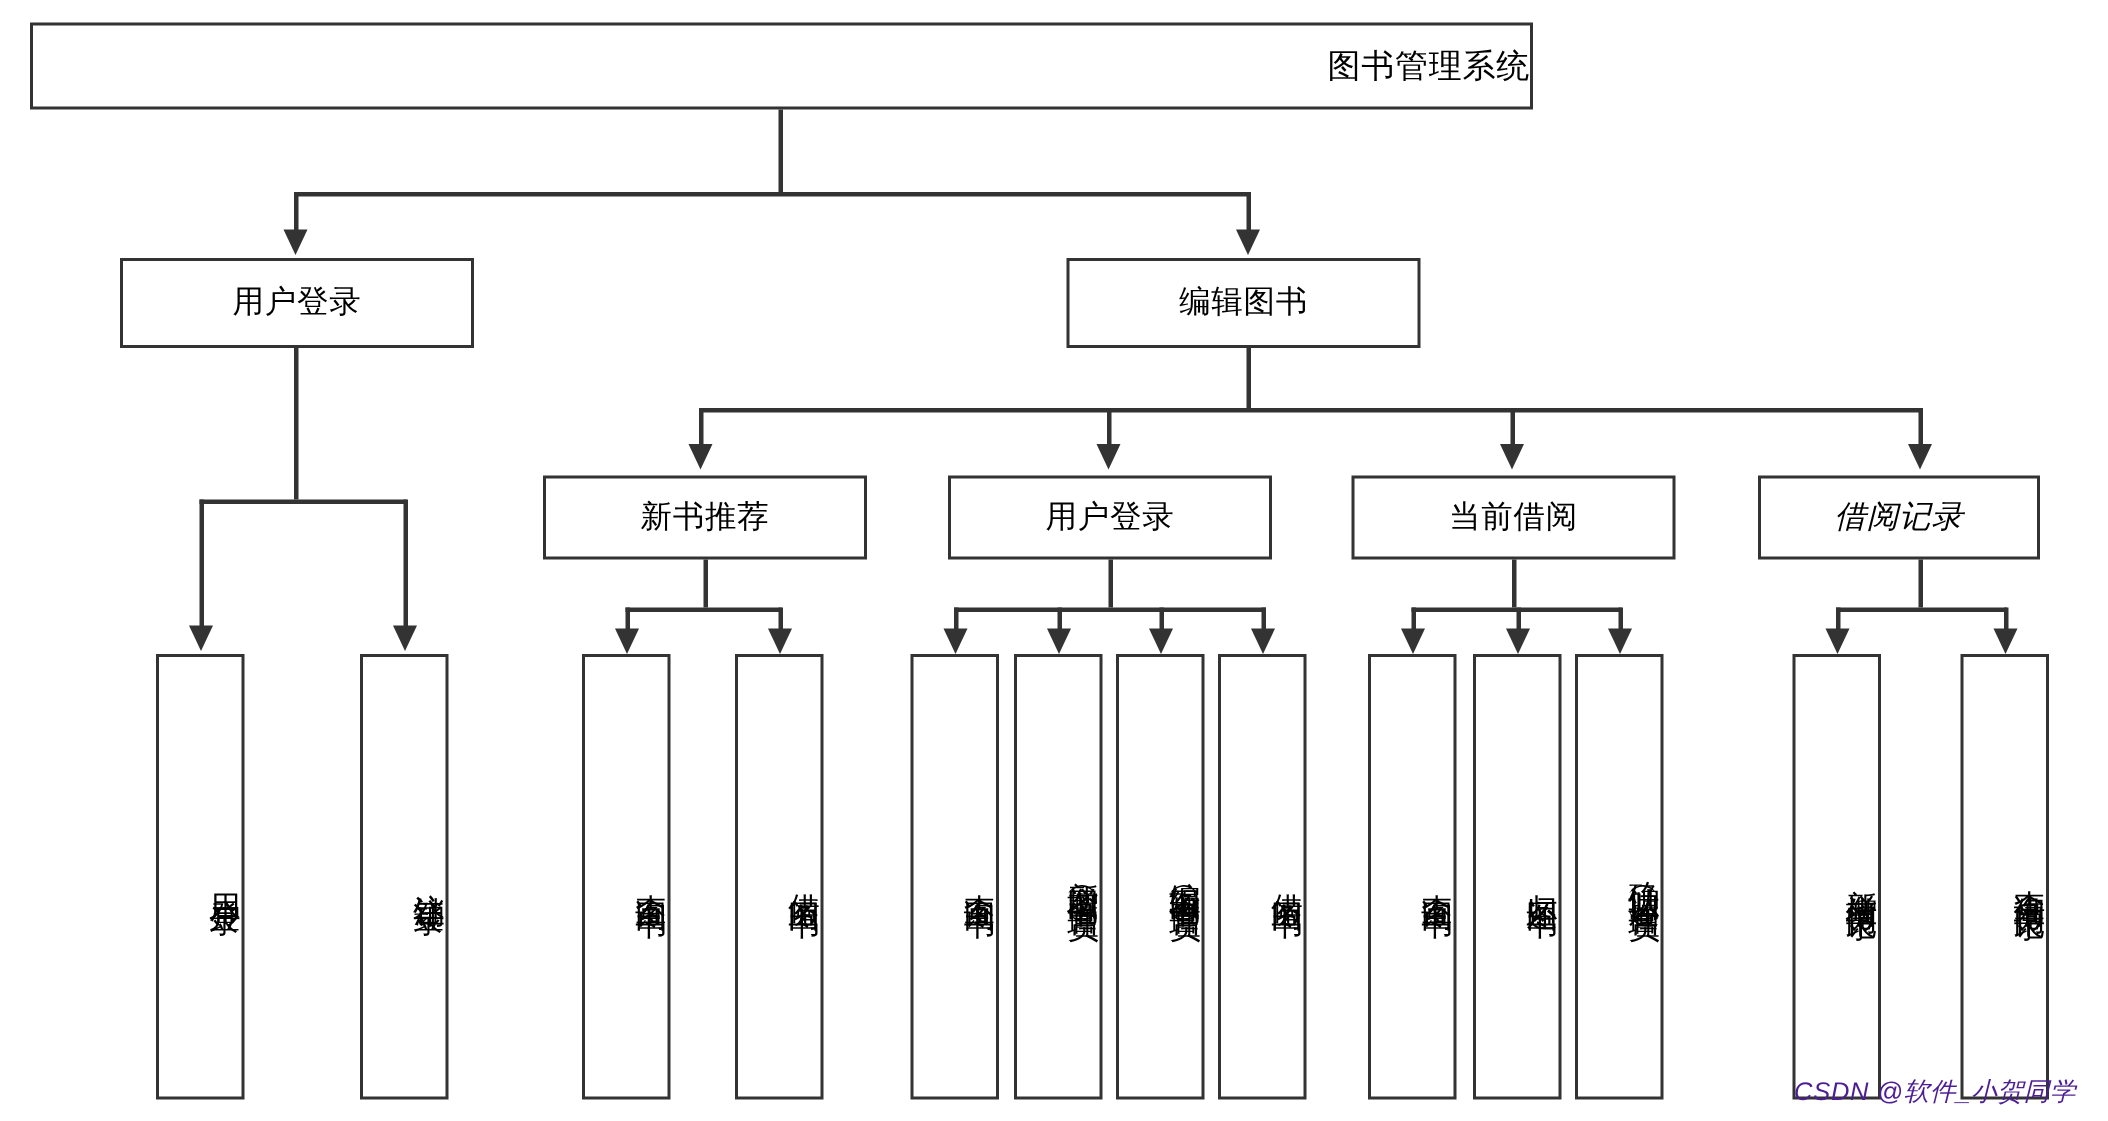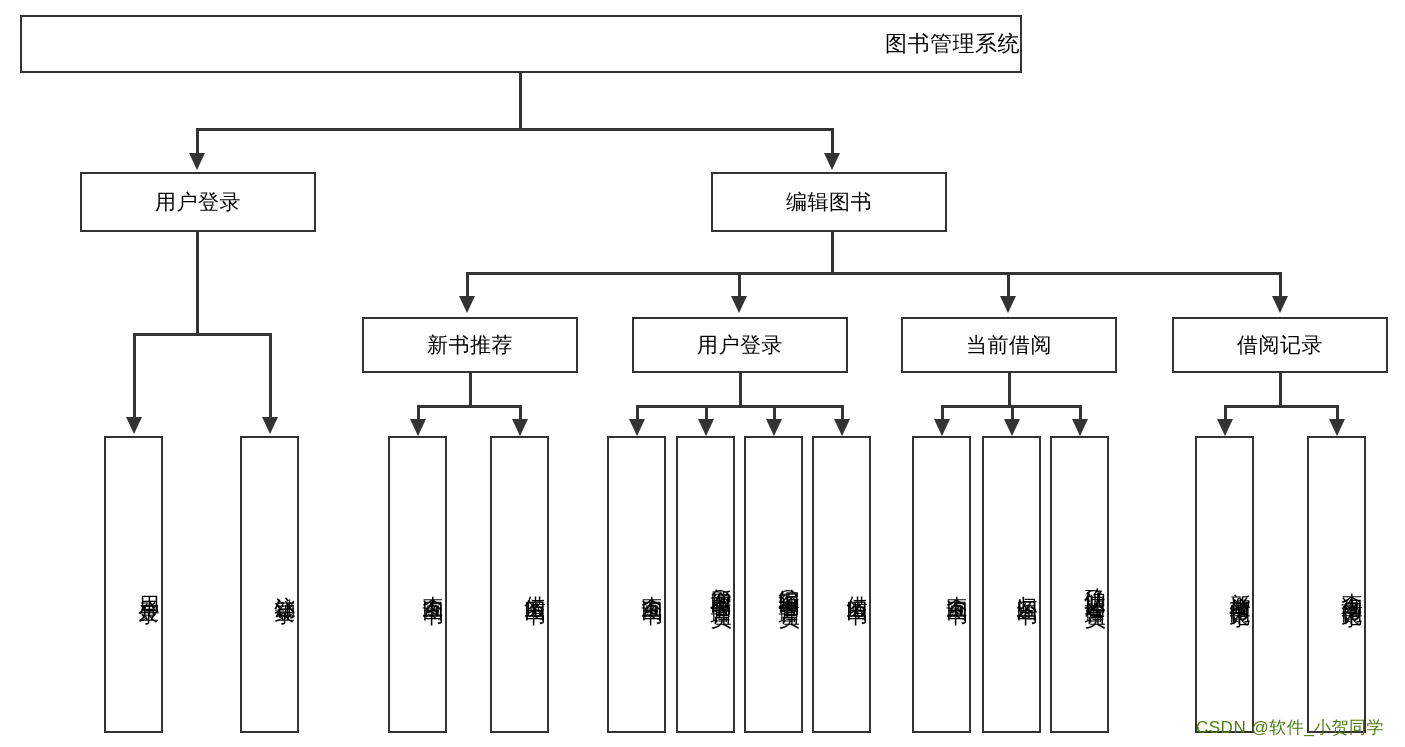--- a/index.html
+++ b/index.html
@@ -64,23 +64,24 @@
     width: 0;
     height: 0;
     border-left: 8px solid transparent;
     border-right: 8px solid transparent;
     border-top: 17px solid #333333;
   }
   
   .watermark {
     position: absolute;
     font-size: 17px;
-    color: #4d7c0f;
+    color: #4c1d95;
     white-space: nowrap;
     letter-spacing: 0.5px;
+    font-style: italic;
   }
 </style>
 </head>
 <body>
 
 <div id="canvas">
 
   <div class="node root" style="left:20px; top:15px; width:1002px; height:58px;justify-content:flex-end;">
     <span>图书管理系统</span>
   </div>
@@ -122,21 +123,21 @@
 
   <div class="node horiz" style="left:362px; top:317px; width:216px; height:56px;">
     <span>新书推荐</span>
   </div>
   <div class="node horiz" style="left:632px; top:317px; width:216px; height:56px;">
     <span>用户登录</span>
   </div>
   <div class="node horiz" style="left:901px; top:317px; width:216px; height:56px;">
     <span>当前借阅</span>
   </div>
-  <div class="node horiz" style="left:1172px; top:317px; width:216px; height:56px;">
+  <div class="node horiz" style="left:1172px; top:317px; width:188px; height:56px;font-style:italic;">
     <span>借阅记录</span>
   </div>
 
   <div class="ln v" style="left:469px; top:373px; height:32px;"></div>
   <div class="ln h" style="left:417px; top:405px; width:104px;"></div>
   <div class="ln v" style="left:417px; top:405px; height:17px;"></div>
   <div class="arrow" style="left:410px; top:419px;"></div>
   <div class="ln v" style="left:519px; top:405px; height:17px;"></div>
   <div class="arrow" style="left:512px; top:419px;"></div>
 

